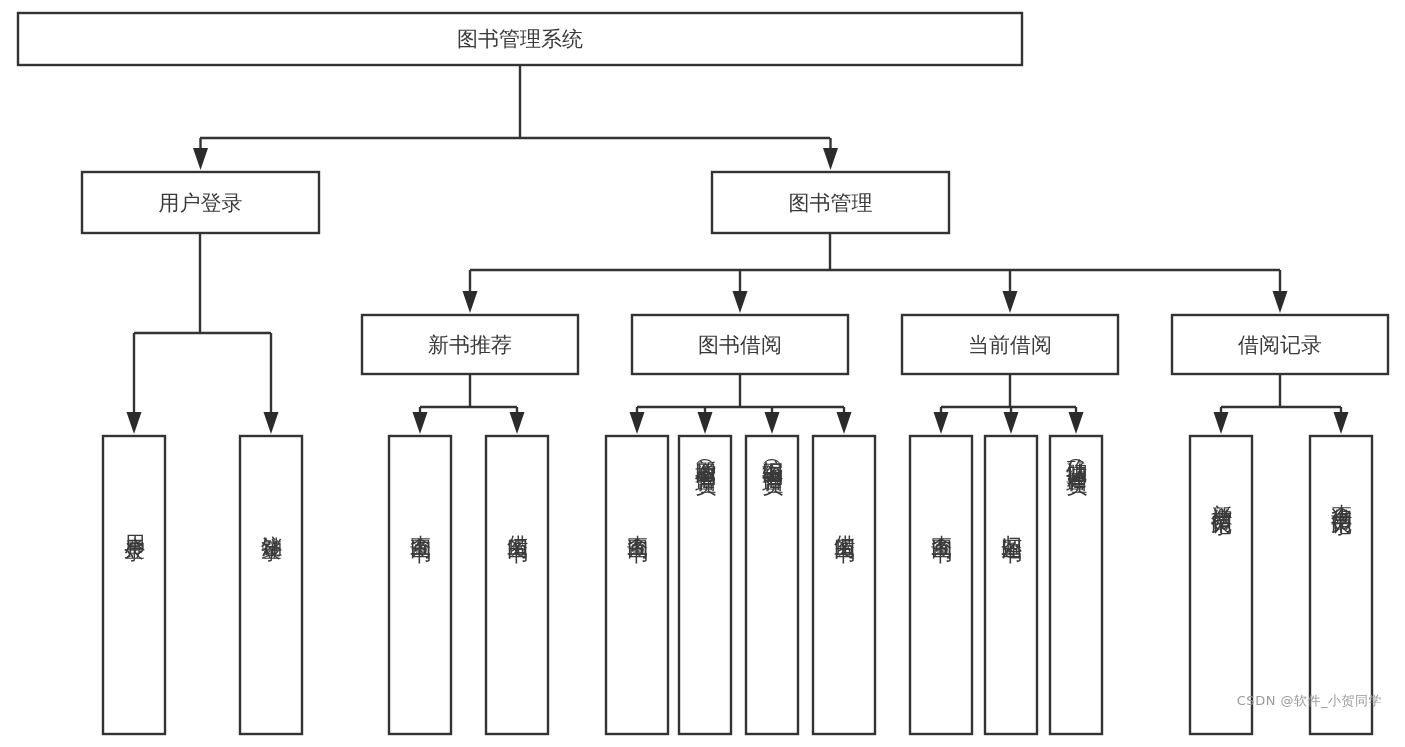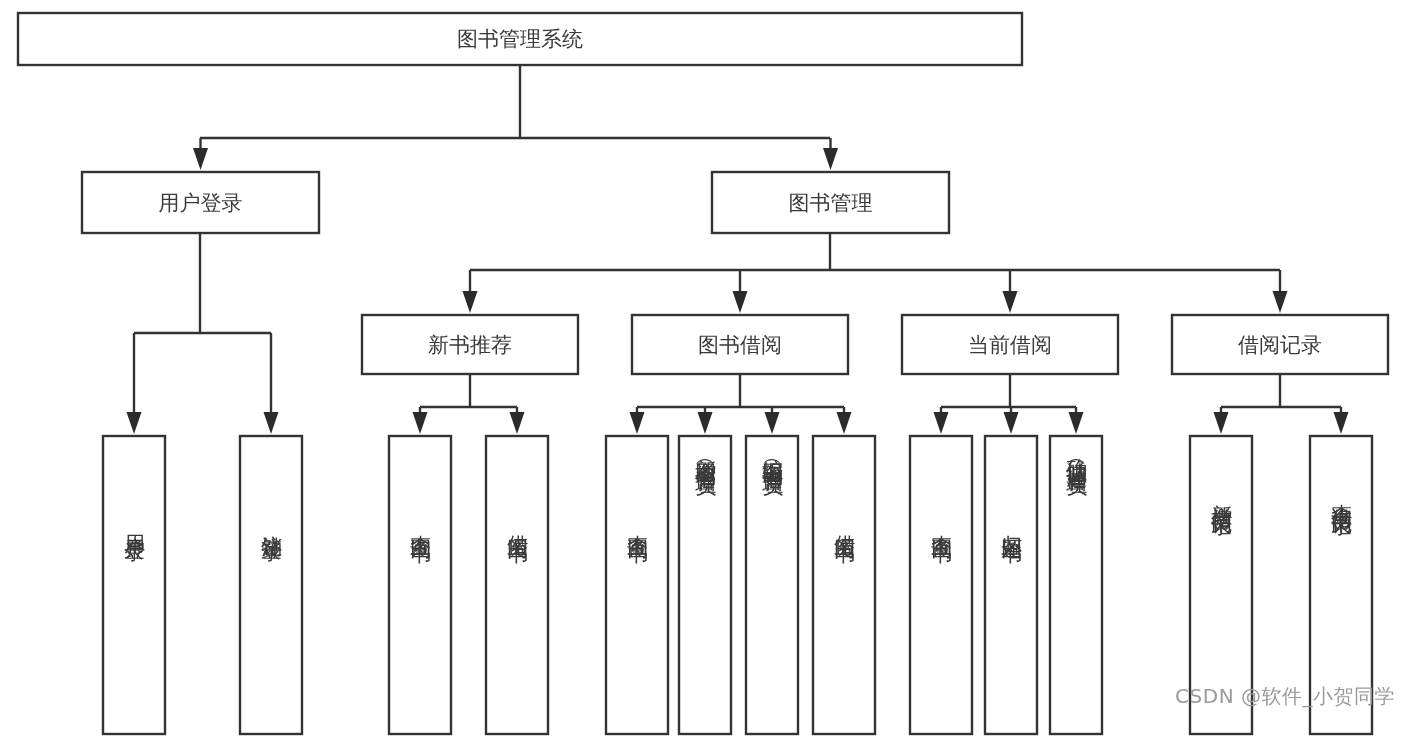--- a/index.html
+++ b/index.html
@@ -62,24 +62,24 @@
     text-orientation: upright;
     font-family: "DejaVu Sans", "Liberation Sans", sans-serif;
     font-size: 21px;
     line-height: 1.32;
     letter-spacing: 2.5px;
     color: #3a3a3a;
     white-space: nowrap;
   }
   .watermark {
     position: absolute;
-    right: 10px;
+    right: 23px;
     bottom: 4px;
     font-family: "DejaVu Sans", "Liberation Sans", sans-serif;
-    font-size: 20px;
+    font-size: 13px;
     color: #9a9a9a;
     letter-spacing: 0.5px;
     white-space: nowrap;
   }
 </style>
 </head>
 <body>
 
 <div id="diagram-root">
 

